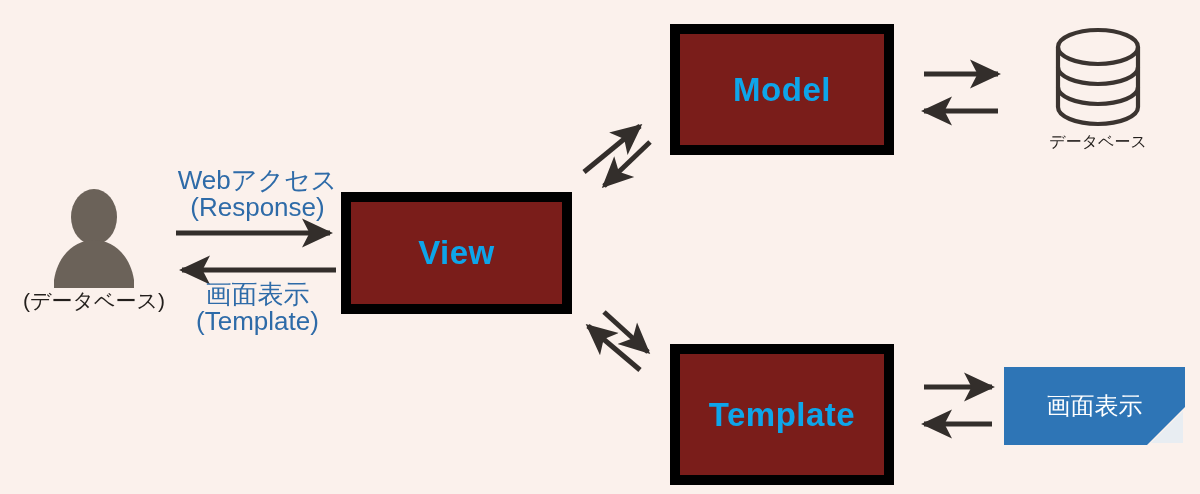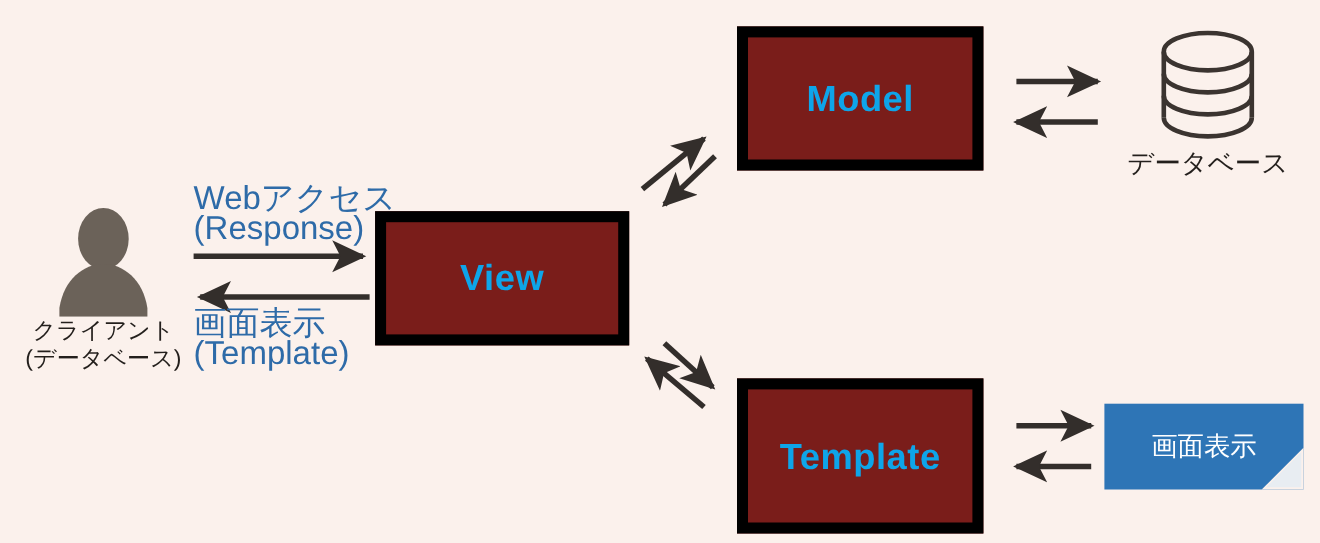--- a/index.html
+++ b/index.html
@@ -52,39 +52,39 @@
     color: #231f1c;
     font-size: 21px;
     line-height: 26px;
     white-space: nowrap;
   }
 
   
   .flow-label {
     position: absolute;
     color: #2e6ba8;
-    font-size: 30px;
+    font-size: 26px;
     line-height: 27px;
-    text-align: left;
+    text-align: center;
     white-space: nowrap;
   }
   #label-request  { left: 176px; top: 167px; width: 163px; }
   #label-response { left: 176px; top: 281px; width: 163px; }
 
   
   #db-group {
     left: 1018px;
     top: 26px;
     width: 160px;
     text-align: center;
   }
   #db-icon { display: block; margin: 0 auto; }
   #db-caption {
     color: #231f1c;
-    font-size: 24px;
+    font-size: 16px;
     margin-top: 4px;
     white-space: nowrap;
   }
 
   
   #screen-box {
     left: 1004px;
     top: 367px;
     width: 181px;
     height: 78px;
@@ -180,21 +180,20 @@
     <g>
       <line x1="992" y1="424" x2="924" y2="424" stroke="#332e2b" stroke-width="5" marker-end="url(#ah)"></line>
     </g>
   </svg>
 
   <div class="abs" id="client-group">
     <svg id="client-icon" width="92" height="100" viewBox="0 0 92 100" xmlns="http://www.w3.org/2000/svg">
       <ellipse cx="46" cy="29" rx="23" ry="28" fill="#6b6259"></ellipse>
       <path d="M46 52 C 28 52 10 66 6 92 L 6 100 L 86 100 L 86 92 C 82 66 64 52 46 52 Z" fill="#6b6259"></path>
     </svg>
-    <div class="client-caption">クライアント</div>
     <div class="client-caption">(データベース)</div>
   </div>
 
   <div class="flow-label" id="label-request">
     <div>Webアクセス</div>
     <div>(Response)</div>
   </div>
 
   <div class="flow-label" id="label-response">
     <div>画面表示</div>

